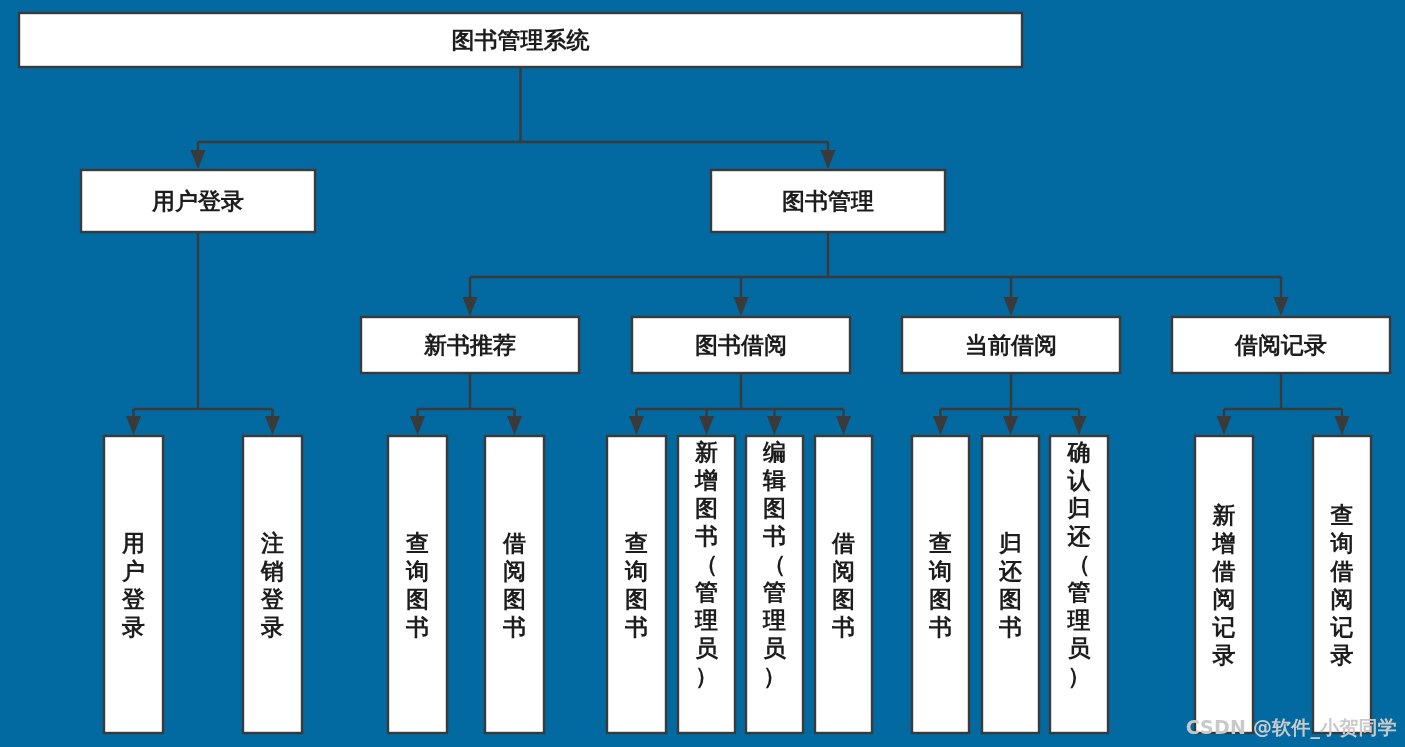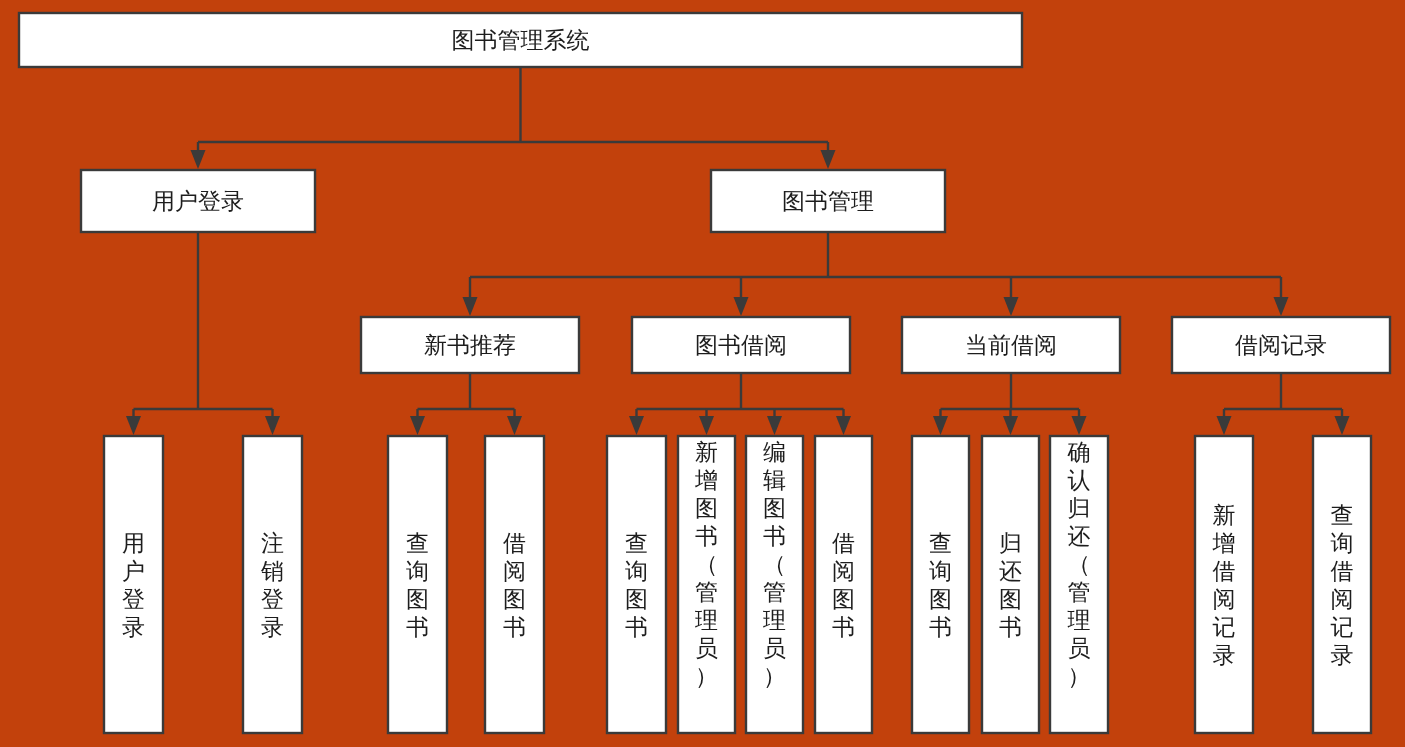--- a/index.html
+++ b/index.html
@@ -7,22 +7,23 @@
     padding: 0;
     background: #ffffff;
   }
   body {
     font-family: "DejaVu Sans", "Liberation Sans", sans-serif;
   }
   #diagram-root {
     position: relative;
     width: 1405px;
     height: 747px;
-    background: #c2410c;
+    background: #0369a1;
     overflow: hidden;
+    font-weight: bold;
   }
   svg.diagram-canvas {
     position: absolute;
     left: 0;
     top: 0;
     width: 1405px;
     height: 747px;
     display: block;
   }
   .node-box {
@@ -203,14 +204,15 @@
           <rect x="1195" y="436" width="58" height="297" class="node-box"></rect>
           <text x="1224" y="522.5" class="node-label-v"><tspan x="1224" dy="0">新</tspan><tspan x="1224" dy="28">增</tspan><tspan x="1224" dy="28">借</tspan><tspan x="1224" dy="28">阅</tspan><tspan x="1224" dy="28">记</tspan><tspan x="1224" dy="28">录</tspan></text>
         </g>
         <g>
           <rect x="1313" y="436" width="58" height="297" class="node-box"></rect>
           <text x="1342" y="522.5" class="node-label-v"><tspan x="1342" dy="0">查</tspan><tspan x="1342" dy="28">询</tspan><tspan x="1342" dy="28">借</tspan><tspan x="1342" dy="28">阅</tspan><tspan x="1342" dy="28">记</tspan><tspan x="1342" dy="28">录</tspan></text>
         </g>
       </g>
   </svg>
 
+  <div class="watermark">CSDN @软件_小贺同学</div>
 
 </div>
 
 </body></html>

